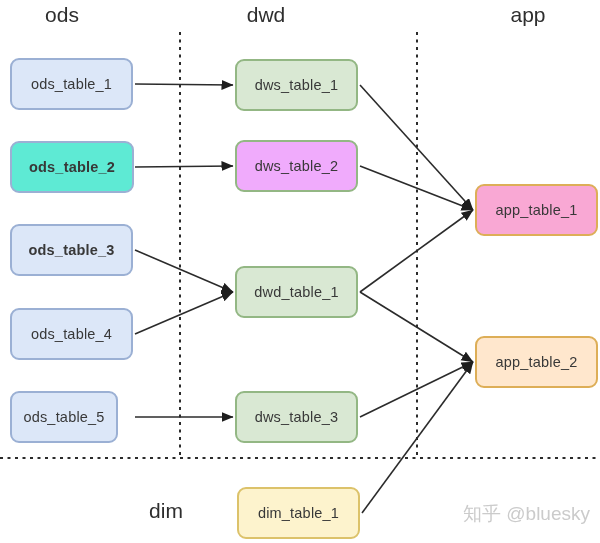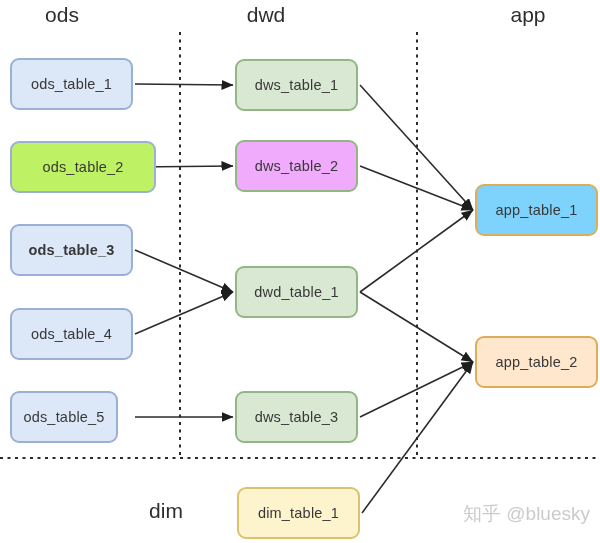--- a/index.html
+++ b/index.html
@@ -66,29 +66,29 @@
       <line class="edge" marker-end="url(#arrow)" x1="360" y1="292" x2="473" y2="210"></line>
       <line class="edge" marker-end="url(#arrow)" x1="360" y1="292" x2="473" y2="362"></line>
       <line class="edge" marker-end="url(#arrow)" x1="360" y1="417" x2="473" y2="362"></line>
       <line class="edge" marker-end="url(#arrow)" x1="362" y1="513" x2="473" y2="362"></line>
       <line class="sep" x1="180" y1="32" x2="180" y2="458"></line>
       <line class="sep" x1="417" y1="32" x2="417" y2="458"></line>
       <line class="sep" x1="0" y1="458" x2="600" y2="458"></line>
     </svg>
   <div id="nodes">
       <div class="node" style="left: 10px; top: 58px; width: 123px; height: 52px; background: rgb(220, 231, 248); border-color: rgb(155, 176, 212);">ods_table_1</div>
-      <div class="node" style="left: 10px; top: 141px; width: 146px; height: 52px; background: #bef264; border-color: rgb(155, 176, 212);">ods_table_2</div>
+      <div class="node" style="left: 10px; top: 141px; width: 124px; height: 52px; background: #5eead4; border-color: rgb(155, 176, 212); font-weight: bold;">ods_table_2</div>
       <div class="node" style="left: 10px; top: 224px; width: 123px; height: 52px; background: rgb(220, 231, 248); border-color: rgb(155, 176, 212); font-weight: bold;">ods_table_3</div>
       <div class="node" style="left: 10px; top: 308px; width: 123px; height: 52px; background: rgb(220, 231, 248); border-color: rgb(155, 176, 212);">ods_table_4</div>
       <div class="node" style="left: 10px; top: 391px; width: 108px; height: 52px; background: rgb(220, 231, 248); border-color: rgb(155, 176, 212);">ods_table_5</div>
       <div class="node" style="left: 235px; top: 59px; width: 123px; height: 52px; background: rgb(217, 232, 211); border-color: rgb(147, 183, 132);">dws_table_1</div>
       <div class="node" style="left: 235px; top: 140px; width: 123px; height: 52px; background: #f0abfc; border-color: rgb(147, 183, 132);">dws_table_2</div>
       <div class="node" style="left: 235px; top: 266px; width: 123px; height: 52px; background: rgb(217, 232, 211); border-color: rgb(147, 183, 132);">dwd_table_1</div>
       <div class="node" style="left: 235px; top: 391px; width: 123px; height: 52px; background: rgb(217, 232, 211); border-color: rgb(147, 183, 132);">dws_table_3</div>
-      <div class="node" style="left: 475px; top: 184px; width: 123px; height: 52px; background: #7dd3fc; border-color: rgb(221, 174, 87);">app_table_1</div>
+      <div class="node" style="left: 475px; top: 184px; width: 123px; height: 52px; background: #f9a8d4; border-color: rgb(221, 174, 87);">app_table_1</div>
       <div class="node" style="left: 475px; top: 336px; width: 123px; height: 52px; background: rgb(255, 231, 205); border-color: rgb(221, 174, 87);">app_table_2</div>
       <div class="node" style="left: 237px; top: 487px; width: 123px; height: 52px; background: rgb(253, 243, 205); border-color: rgb(220, 194, 106);">dim_table_1</div>
     </div>
   <div id="labels">
       <div class="layer-label" style="left: 62px; top: 3px;">ods</div>
       <div class="layer-label" style="left: 266px; top: 3px;">dwd</div>
       <div class="layer-label" style="left: 528px; top: 3px;">app</div>
       <div class="layer-label" style="left: 166px; top: 499px;">dim</div>
     </div>
   <div id="watermark">知乎 @bluesky</div>

